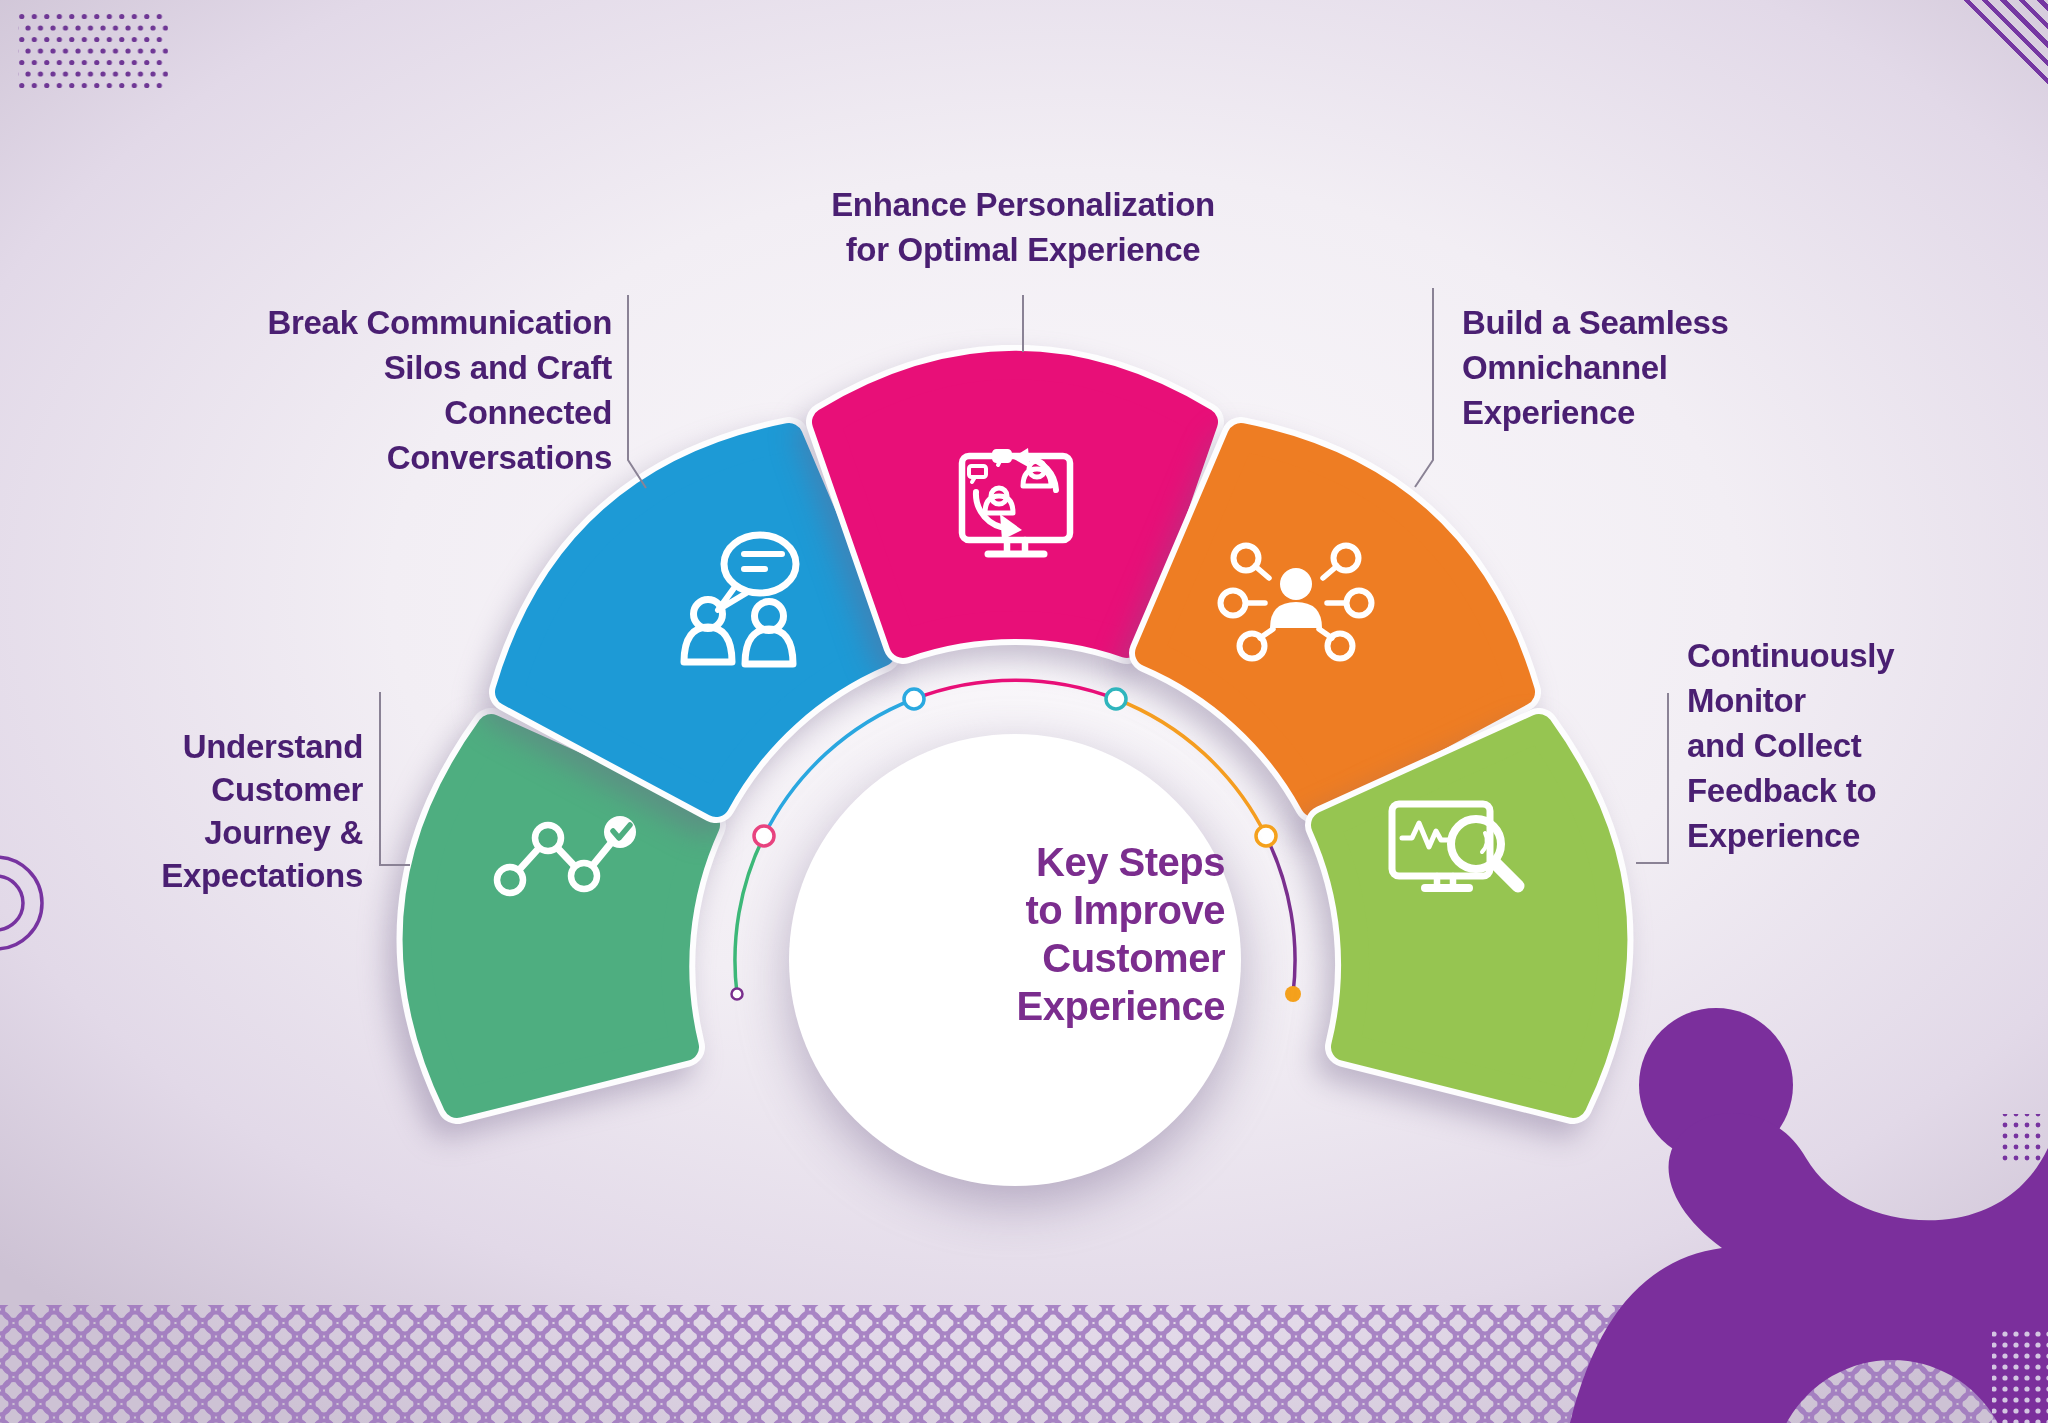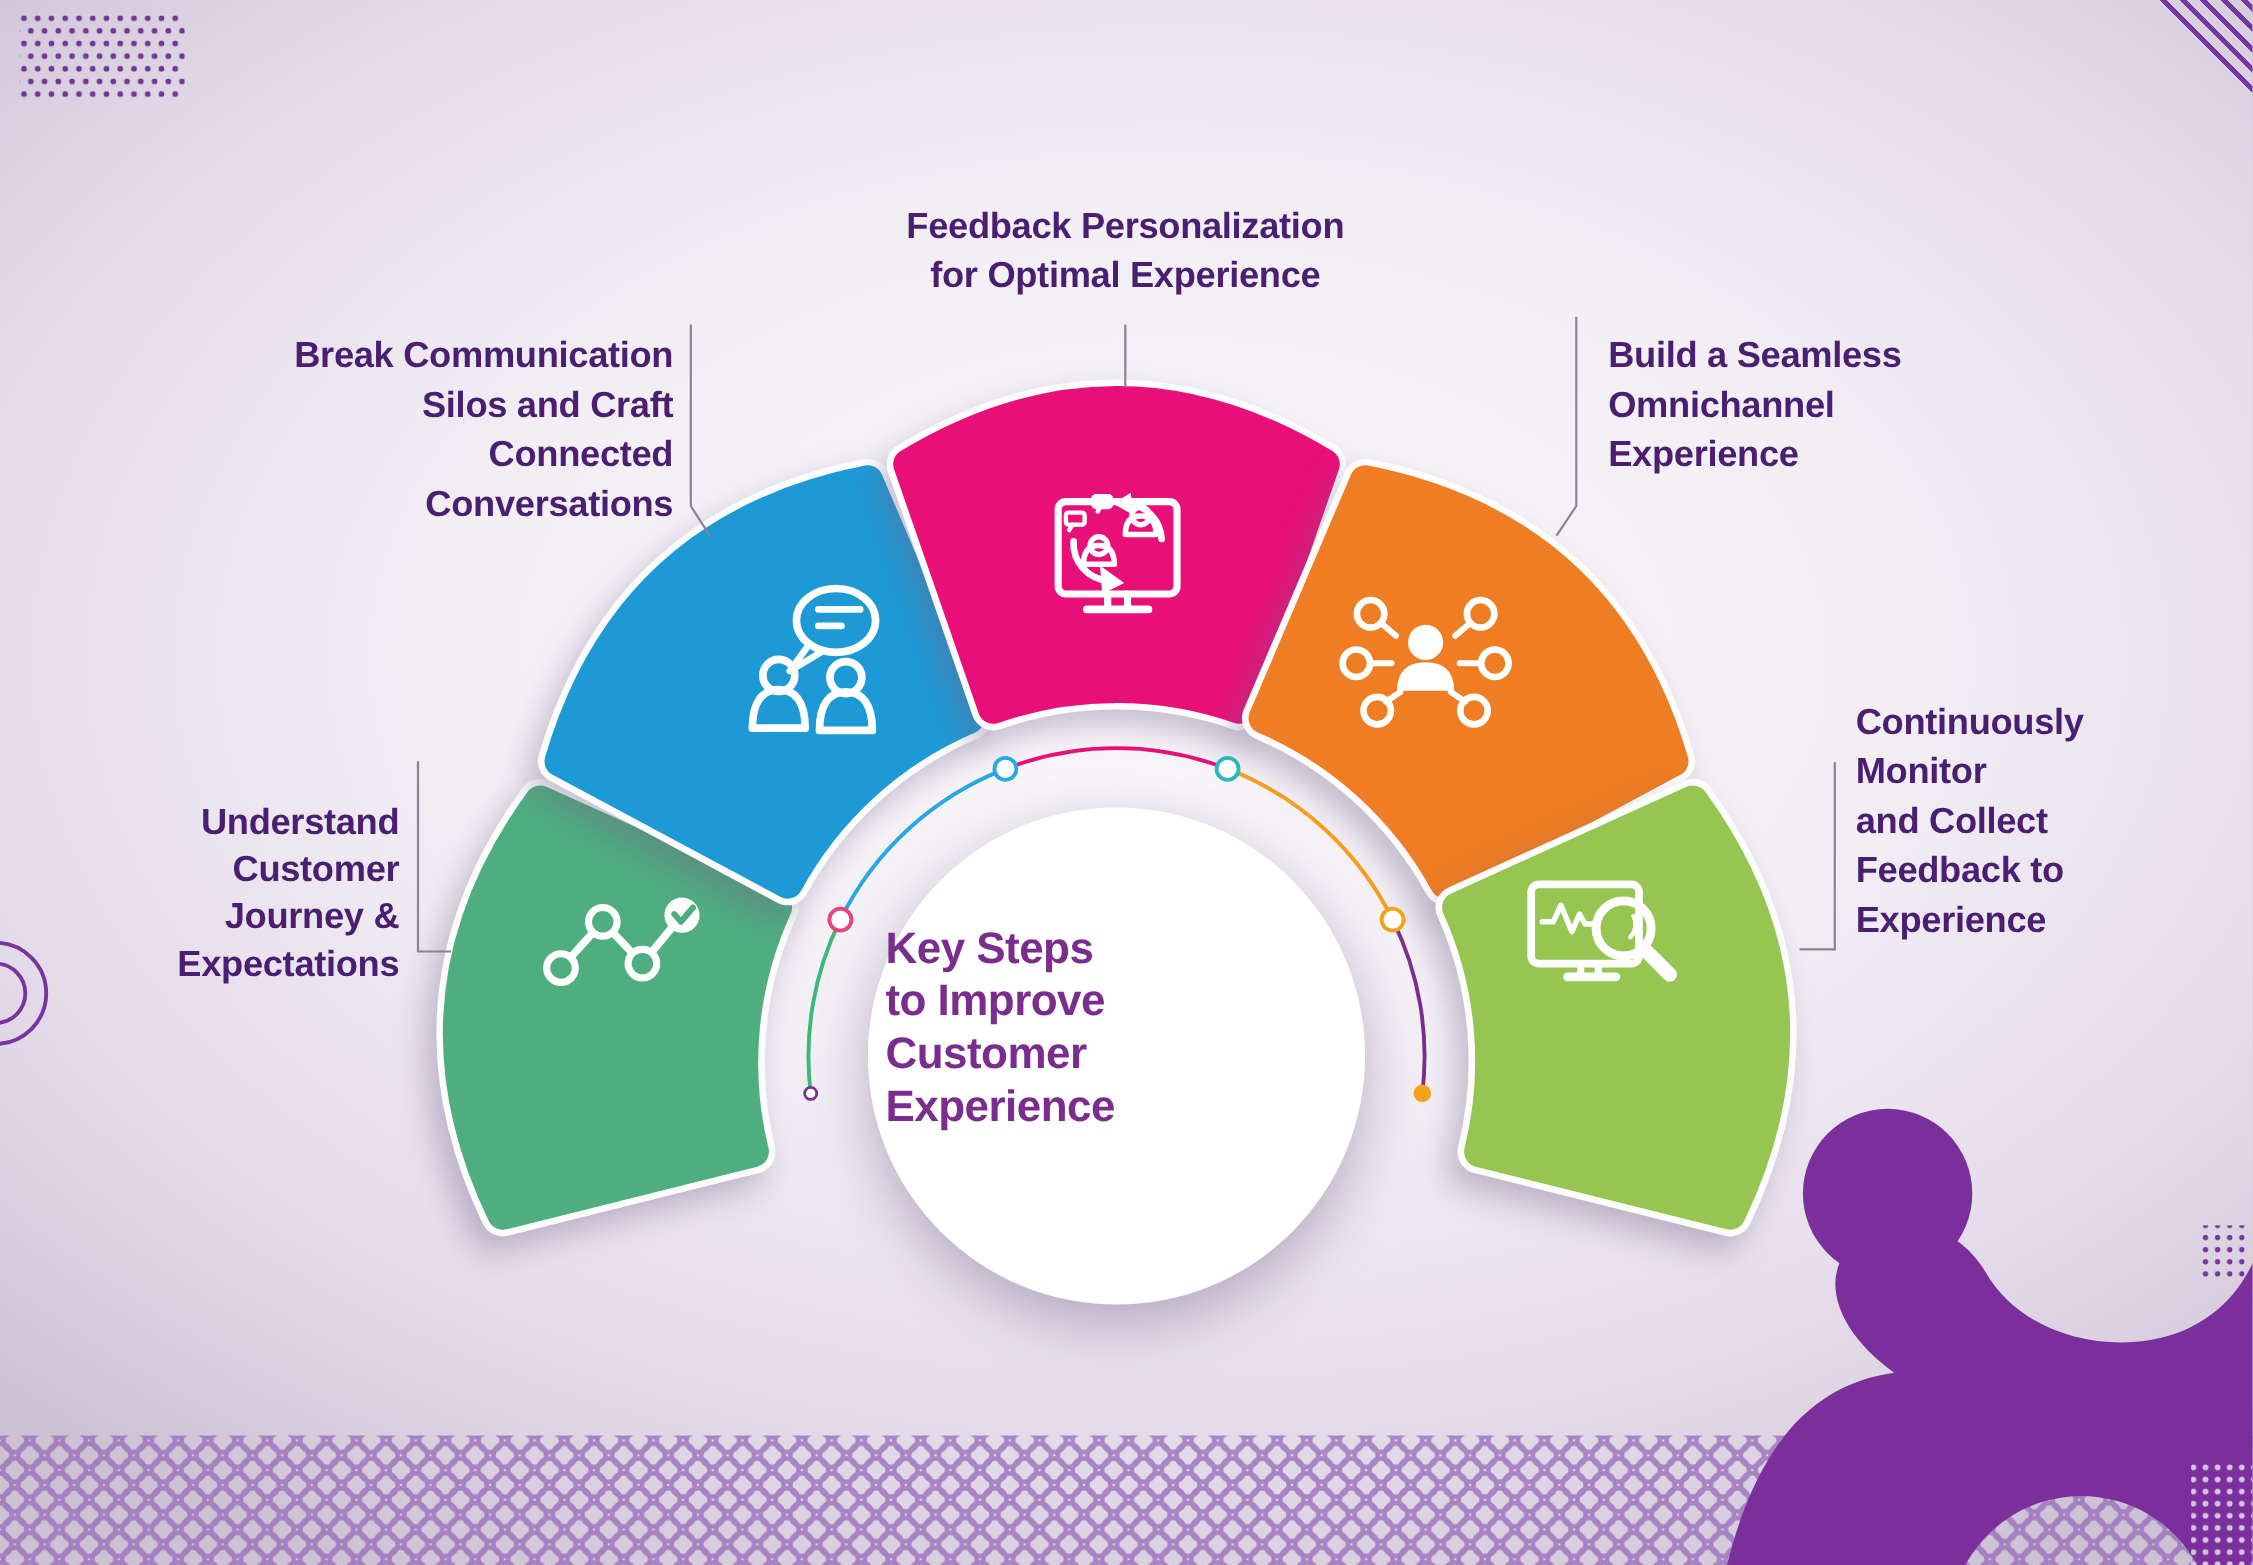--- a/index.html
+++ b/index.html
@@ -12,21 +12,21 @@
   .wedge-rim{fill:#fdfdfe;stroke:#fdfdfe;stroke-width:40;stroke-linejoin:round;
              filter:drop-shadow(-10px 14px 14px rgba(112,96,138,0.38));}
   .wedge-fill{fill:currentColor;stroke:currentColor;stroke-width:28;stroke-linejoin:round;}
   .icon{stroke:#fff;fill:none;stroke-linecap:round;stroke-linejoin:round;}
   .hub{fill:#ffffff;filter:drop-shadow(0 18px 26px rgba(112,96,138,0.45));}
   .arcseg{fill:none;stroke:currentColor;stroke-width:3.5;}
   .marker{fill:#fff;stroke:currentColor;stroke-width:3.5;}
   .connector{fill:none;stroke:#8a8295;stroke-width:2;}
   .lbl{position:absolute;font-weight:700;font-size:33px;line-height:45px;color:#4a1f72;letter-spacing:-0.3px;}
   .lbl.tight{line-height:43px;}
-  .hub-title{position:absolute;left:805px;top:838px;width:420px;text-align:left;
+  .hub-title{position:absolute;left:805px;top:838px;width:420px;text-align:right;
              font-weight:700;font-size:40px;line-height:48px;color:#7b2d8e;letter-spacing:-0.5px;}
   .stripes{position:absolute;top:0;right:0;width:122px;height:122px;
            background:repeating-linear-gradient(45deg,transparent 0 8.5px,#7537a2 8.5px 13px);
            clip-path:polygon(28% 0,100% 0,100% 72%);}
 </style>
 </head>
 <body>
 
 <div class="canvas">
 
@@ -177,21 +177,21 @@
   </svg>
 
   <div class="hub-title">
     <div>Key Steps</div>
     <div>to Improve</div>
     <div>Customer</div>
     <div>Experience</div>
   </div>
 
   <div class="lbl" style="left:703px;top:182px;width:640px;text-align:center;">
-    <div>Feedback Personalization</div>
+    <div>Enhance Personalization</div>
     <div>for Optimal Experience</div>
   </div>
 
   <div class="lbl" style="left:212px;top:300px;width:400px;text-align:right;">
     <div>Break Communication</div>
     <div>Silos and Craft Connected</div>
     <div>Conversations</div>
   </div>
 
   <div class="lbl" style="left:1462px;top:300px;width:420px;">

